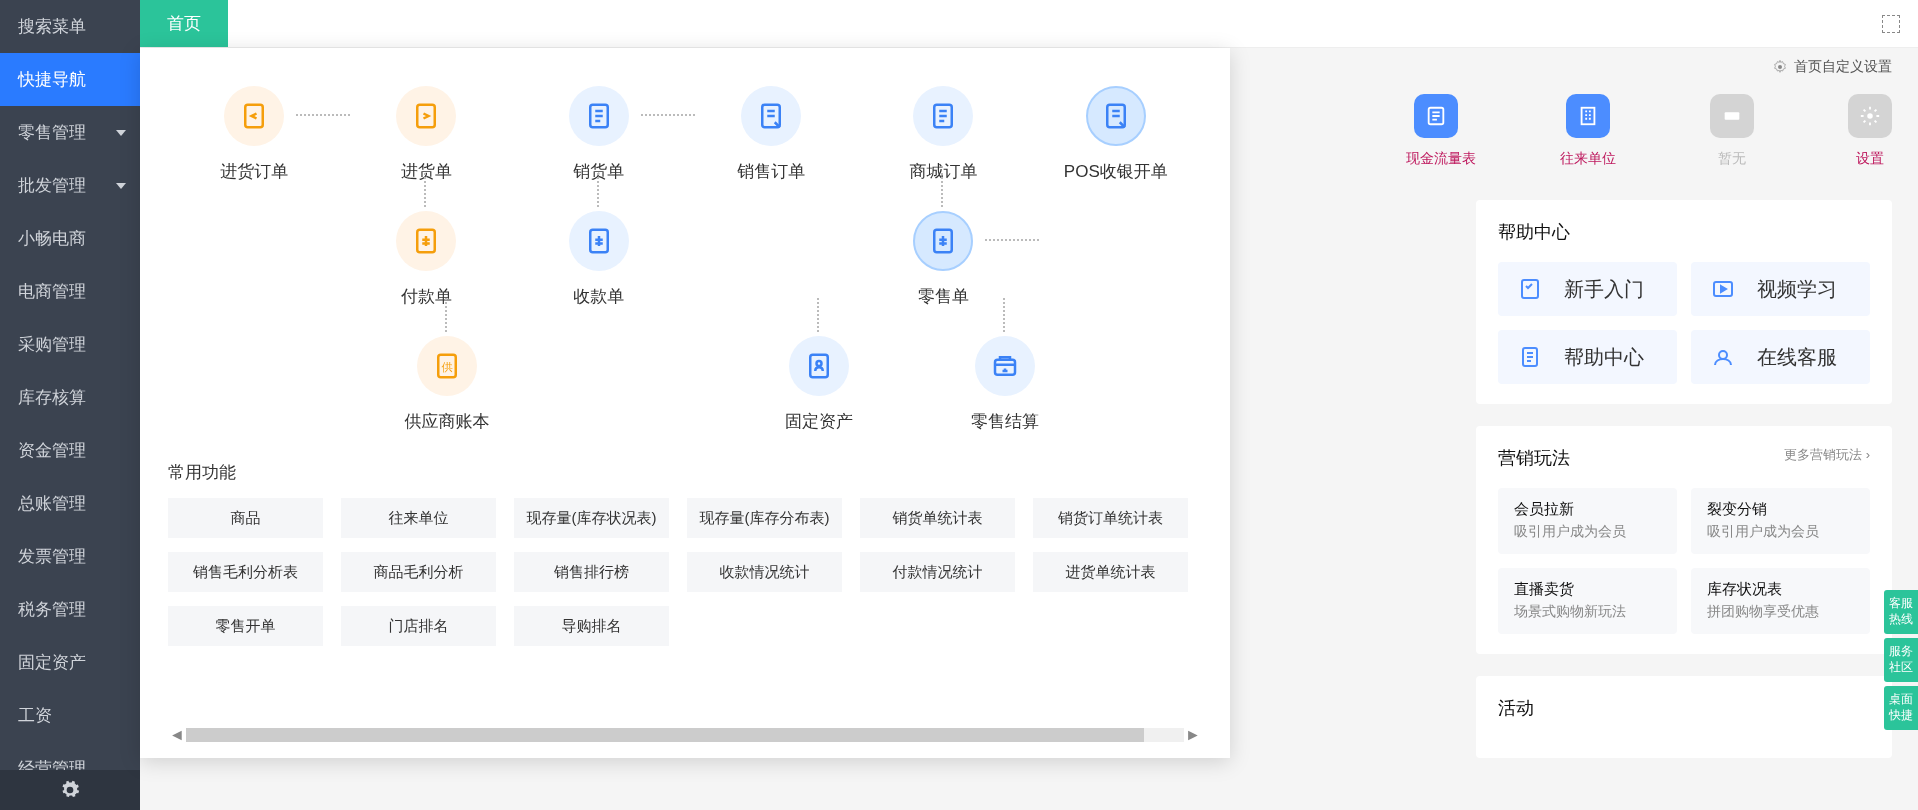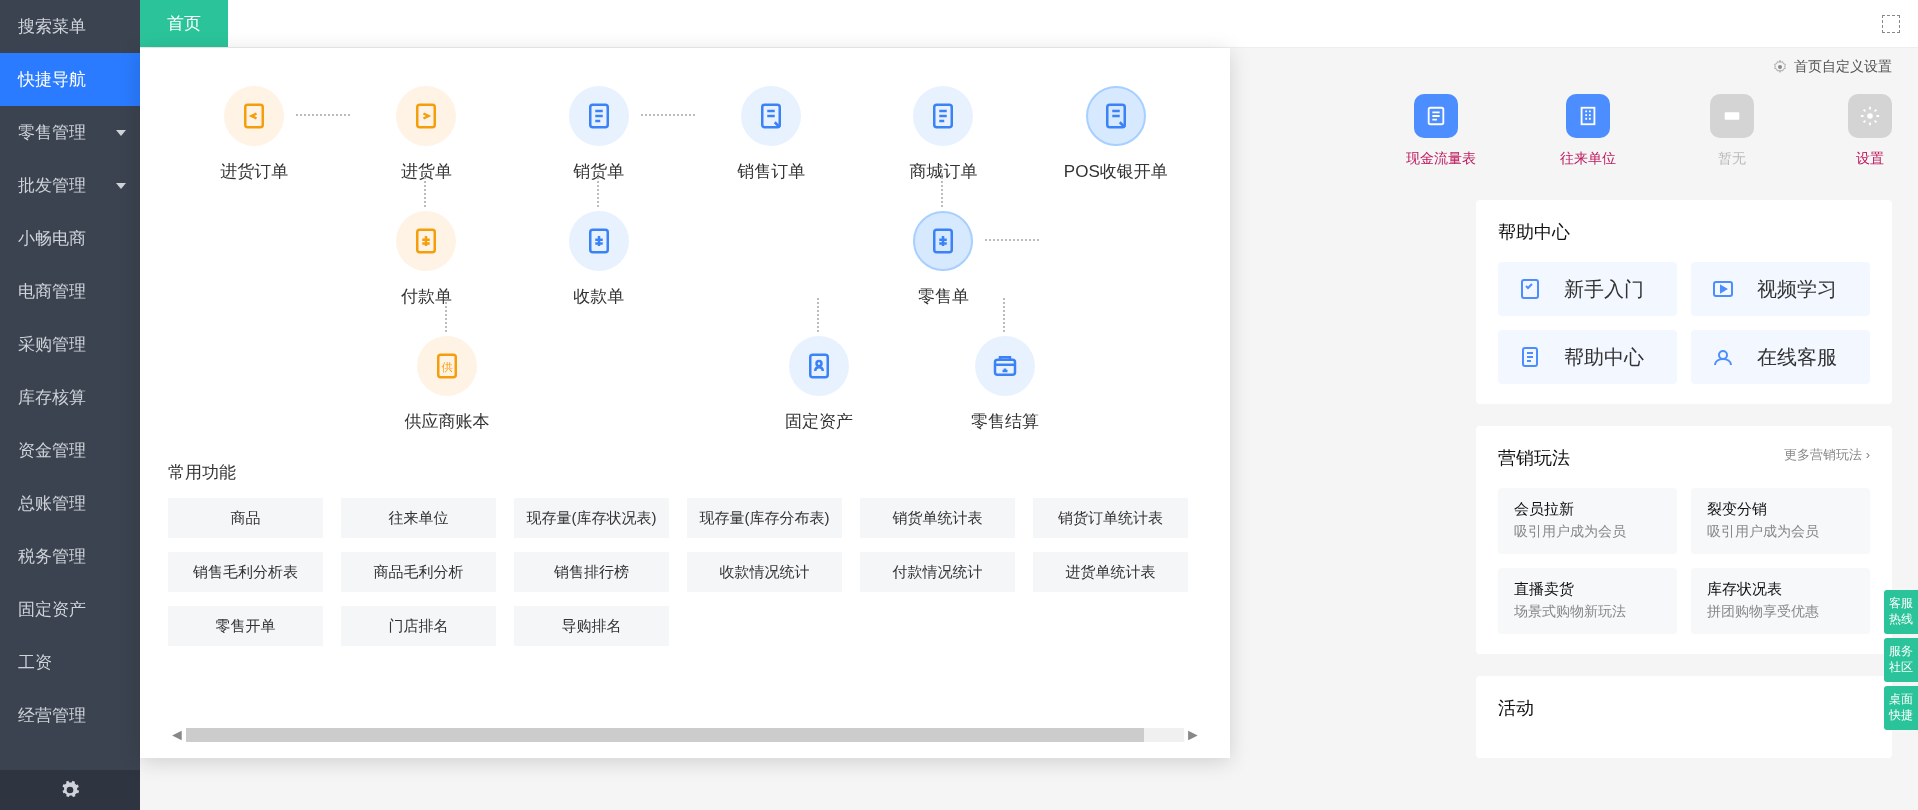--- a/index.html
+++ b/index.html
@@ -100,20 +100,23 @@
       <span>采购管理</span>
     </div>
   <div class="sidebar-item">
       <span>库存核算</span>
     </div>
   <div class="sidebar-item">
       <span>资金管理</span>
     </div>
   <div class="sidebar-item">
       <span>总账管理</span>
+    </div>
+  <div class="sidebar-item">
+      <span>发票管理</span>
     </div>
   <div class="sidebar-item">
       <span>税务管理</span>
     </div>
   <div class="sidebar-item">
       <span>固定资产</span>
     </div>
   <div class="sidebar-item">
       <span>工资</span>
     </div>

